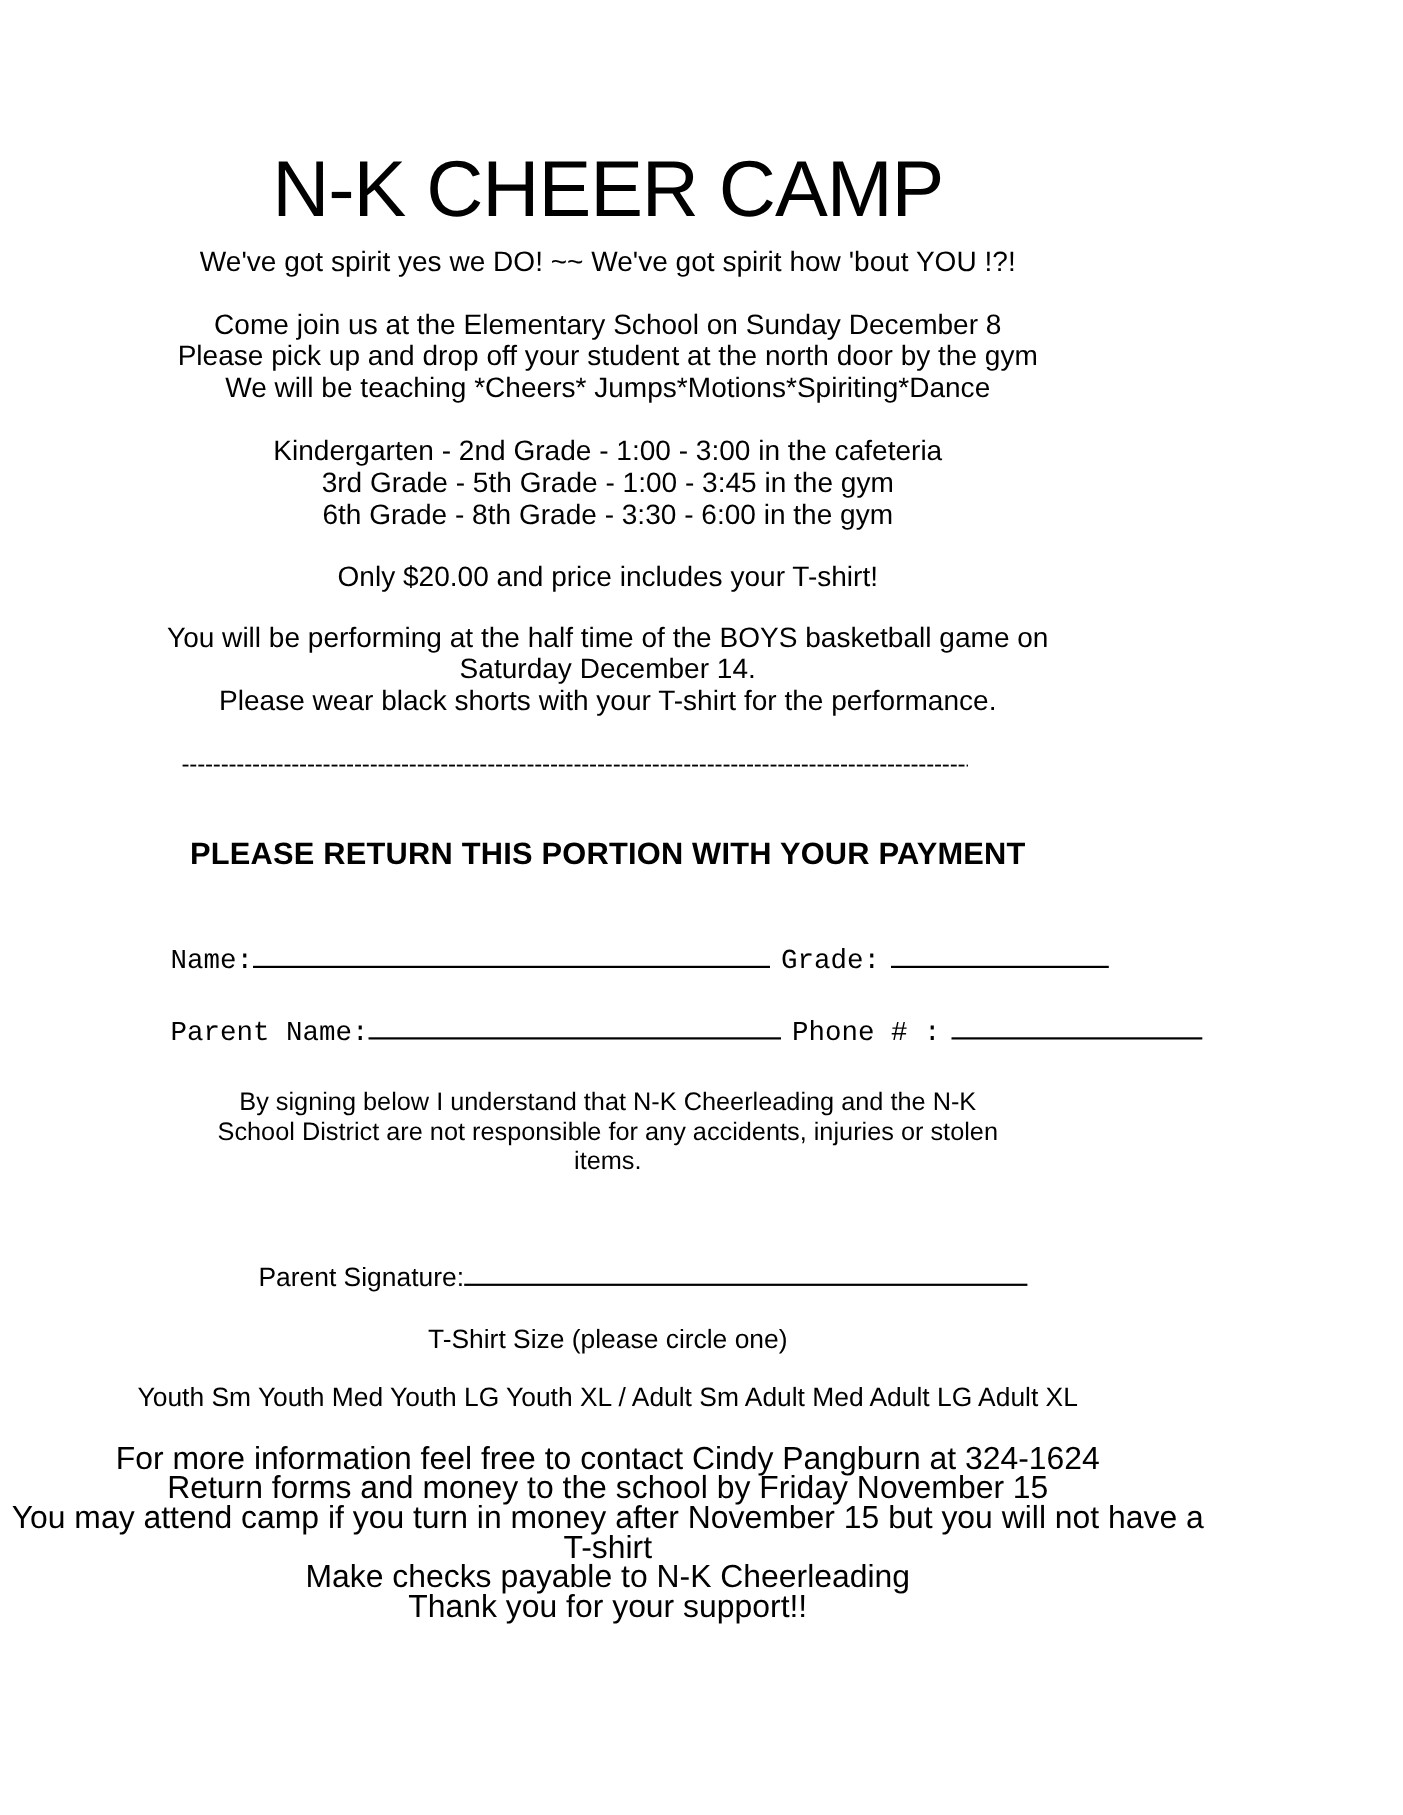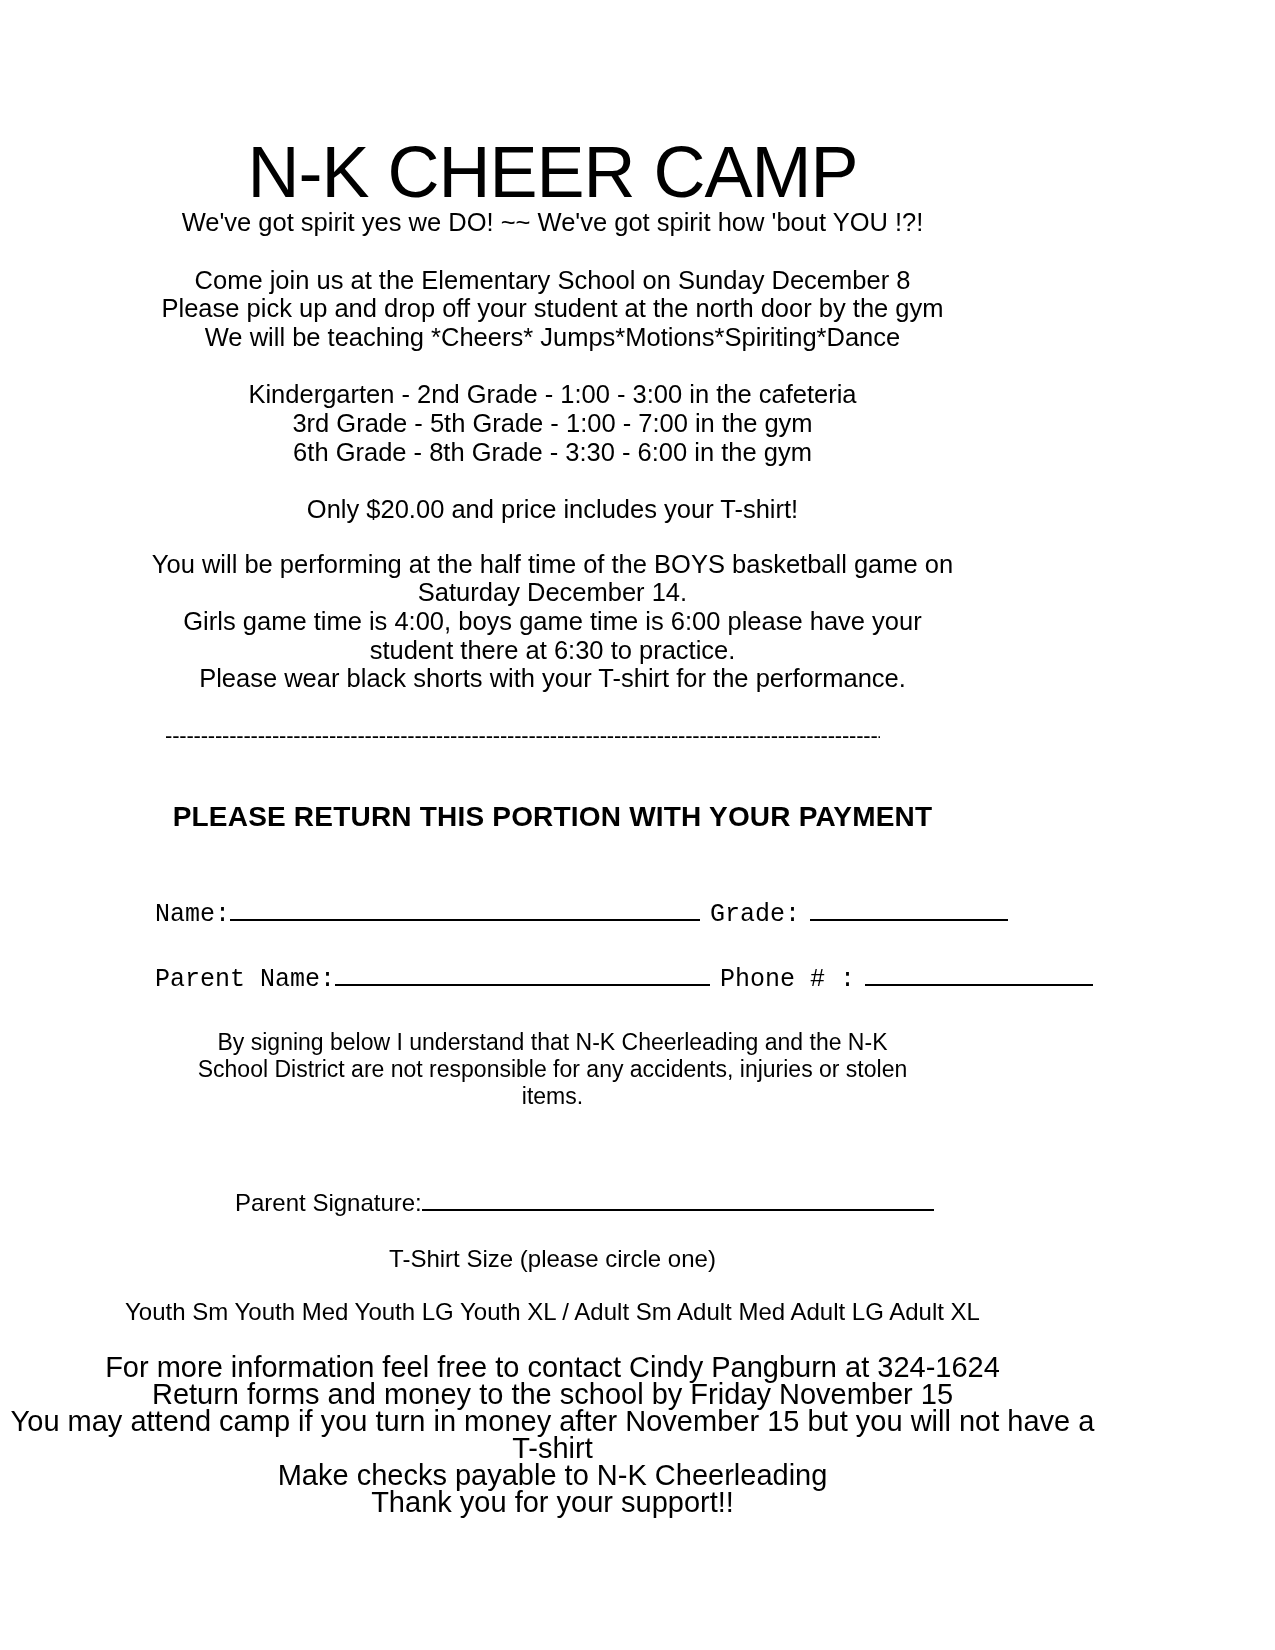--- a/index.html
+++ b/index.html
@@ -40,20 +40,21 @@
     text-align: center;
     font-size: 25.5px;
     line-height: 28.6px;
     font-weight: 400;
     margin: 0;
   }
   b, .b { font-weight: 400; }
 
   
   .tagline {
+    margin-top: 16px;
   }
   .block-join {
     margin-top: 29px;
   }
   .block-schedule {
     margin-top: 29px;
   }
   .block-price {
     margin-top: 29px;
   }
@@ -169,31 +170,30 @@
   <div class="ctr tagline">We've got spirit yes we DO! ~~ We've got spirit how 'bout YOU !?!</div>
 
   <div class="block-join">
     <div class="ctr"><span>Come join us at the Elementary School on Sunday </span><b>December 8</b></div>
     <div class="ctr">Please pick up and drop off your student at the north door by the gym</div>
     <div class="ctr">We will be teaching *Cheers* Jumps*Motions*Spiriting*Dance</div>
   </div>
 
   <div class="block-schedule">
     <div class="ctr">Kindergarten - 2nd Grade - 1:00 - 3:00 in the cafeteria</div>
-    <div class="ctr">3rd Grade - 5th Grade - 1:00 - 7:00 in the gym</div>
+    <div class="ctr">3rd Grade - 5th Grade - 1:00 - 3:45 in the gym</div>
     <div class="ctr">6th Grade - 8th Grade - 3:30 - 6:00 in the gym</div>
   </div>
 
   <div class="block-price">
     <div class="ctr">Only $20.00 and price includes your T-shirt!</div>
   </div>
 
   <div class="block-perform">
     <div class="ctr"><span>You will be performing at the half time of the BOYS basketball game on </span><b>Saturday December 14</b><span>.</span></div>
-    <div class="ctr">Girls game time is 4:00, boys game time is 6:00 please have your student there at 6:30 to practice.</div>
     <div class="ctr">Please wear black shorts with your T-shirt for the performance.</div>
   </div>
 
   <div class="divider-wrap">
     <div class="divider">--------------------------------------------------------------------------------------------------------------------------------------------------------------------------</div>
   </div>
 
   <div class="return-heading">PLEASE RETURN THIS PORTION WITH YOUR PAYMENT</div>
 
   <div class="form-area">

